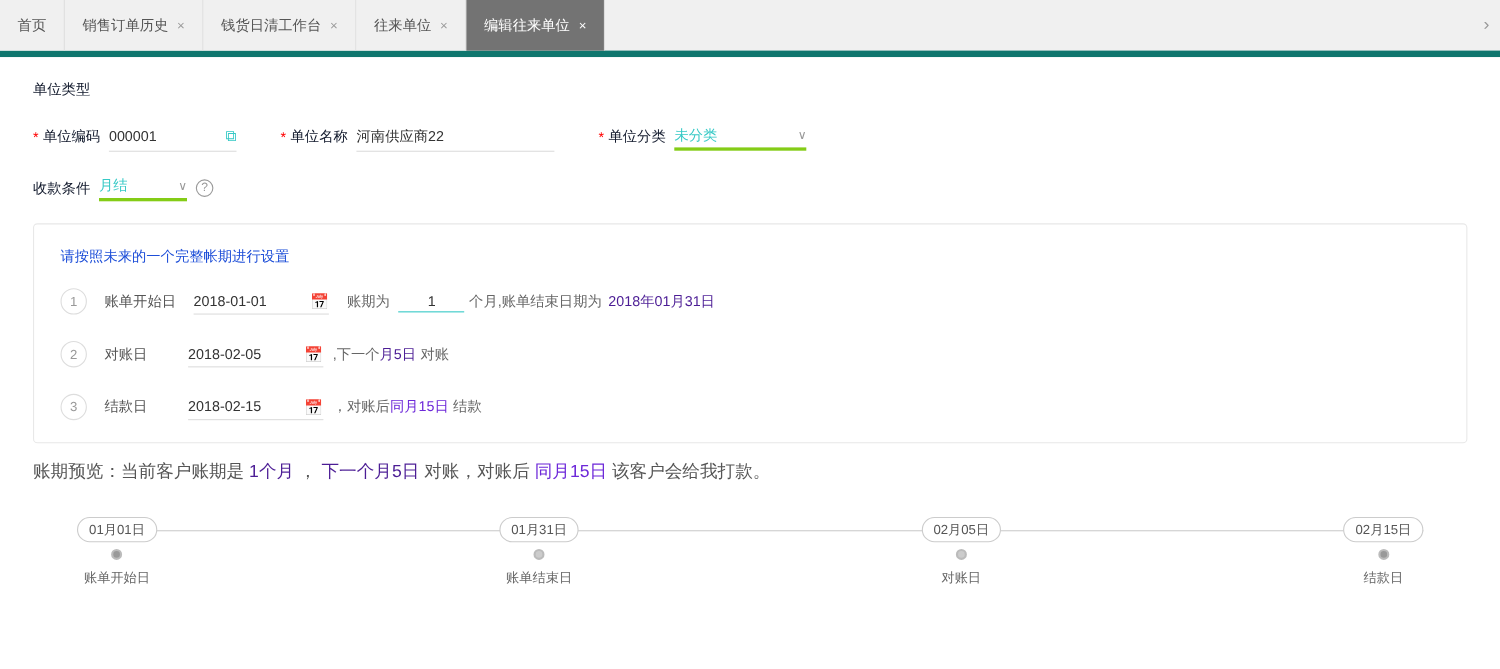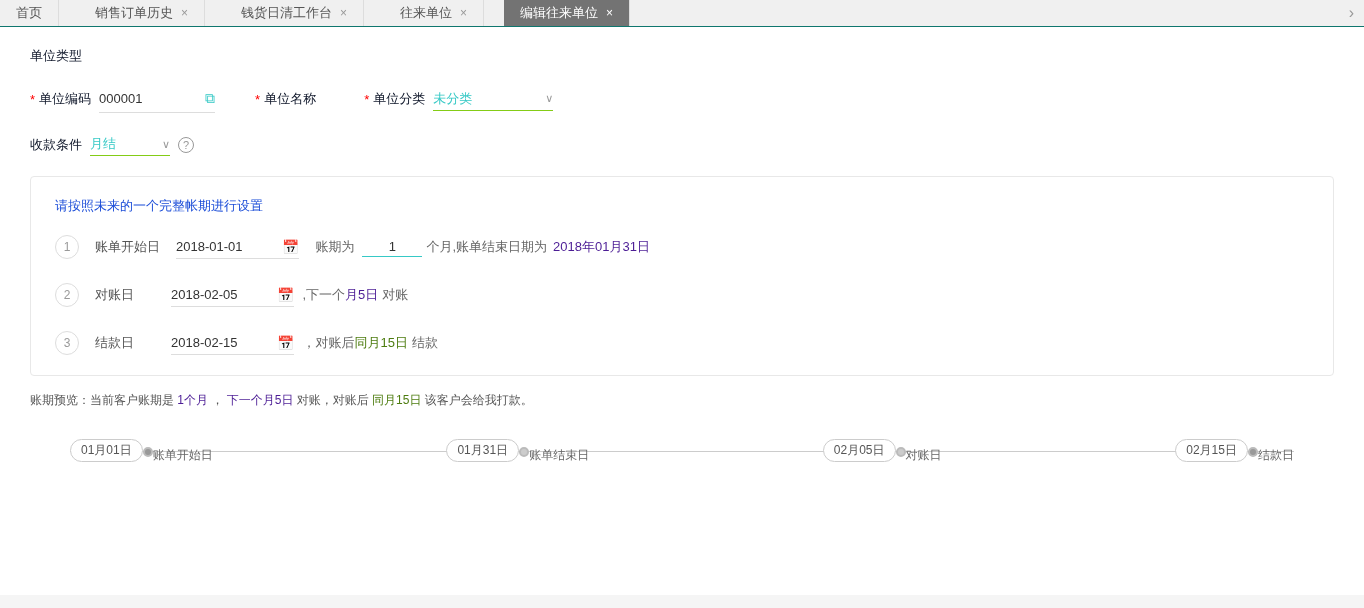--- a/index.html
+++ b/index.html
@@ -3,23 +3,22 @@
   <meta charset="utf-8">
   <style>
     * { box-sizing: border-box; margin: 0; padding: 0; }
     body { font-family: 'Microsoft YaHei', Arial, sans-serif; font-size: 13px; color: #333; background: #f5f5f5; }
 
     
     .tab-bar {
       display: flex;
       align-items: stretch;
       background: #f0f0f0;
-      border-bottom: 1px solid #0f766e;
-      height: 27px;
-      gap: 20px;
+      border-bottom: 6px solid #0f766e;
+      height: 52px;
     }
     .tab {
       display: flex;
       align-items: center;
       padding: 0 16px;
       cursor: pointer;
       color: #555;
       font-size: 13px;
       border-right: 1px solid #ddd;
       white-space: nowrap;
@@ -135,21 +134,21 @@
       color: #36c9c6;
       margin-left: 6px;
       cursor: pointer;
       font-size: 14px;
     }
 
     
     .select-wrapper {
       display: flex;
       align-items: center;
-      border-bottom: 1px solid #84cc16;
+      border-bottom: 3px solid #84cc16;
       padding: 2px 0;
       min-width: 120px;
     }
     .select-text {
       color: #36c9c6;
       flex: 1;
     }
     .select-arrow {
       color: #999;
       margin-left: 8px;
@@ -220,37 +219,37 @@
       background: transparent;
     }
     .step-suffix {
       color: #666;
       margin-left: 8px;
     }
     .highlight-orange {
       color: #4c1d95;
     }
     .highlight-teal {
-      color: #4d7c0f;
+      color: #6d28d9;
     }
     .period-input {
       border: none;
       border-bottom: 1px solid #36c9c6;
       outline: none;
       width: 60px;
       font-size: 13px;
       color: #333;
       text-align: center;
       padding: 2px 4px;
       background: transparent;
     }
 
     
     .preview-text {
-      font-size: 12px;
+      font-size: 16px;
       color: #555;
       margin-bottom: 20px;
     }
 
     
     .timeline-container {
       display: flex;
       align-items: center;
       position: relative;
       padding: 10px 0 20px 0;
@@ -265,21 +264,21 @@
     }
     .timeline-items {
       display: flex;
       width: 100%;
       justify-content: space-between;
       align-items: flex-start;
       position: relative;
     }
     .timeline-dot-container {
       display: flex;
-      flex-direction: row;
+      flex-direction: column;
       align-items: center;
       position: relative;
       z-index: 1;
     }
     .timeline-dot {
       width: 10px;
       height: 10px;
       border-radius: 50%;
       background: #ccc;
       border: 2px solid #bbb;
@@ -347,20 +346,23 @@
       <span class="required-star">*</span>
       <span class="form-label">单位编码</span>
       <div class="input-wrapper">
         <input type="text" class="form-input" style="width: 100px;" value="000001">
         <span class="cal-icon">⧉</span>
       </div>
     </div>
     <div class="form-item">
       <span class="required-star">*</span>
       <span class="form-label">单位名称</span>
+      <div class="input-wrapper">
+        <input type="text" class="form-input" style="width: 180px;" value="河南供应商22">
+      </div>
     </div>
     <div class="form-item">
       <span class="required-star">*</span>
       <span class="form-label">单位分类</span>
       <div class="select-wrapper">
         <span class="select-text">未分类</span>
         <span class="select-arrow">∨</span>
       </div>
     </div>
   </div>

